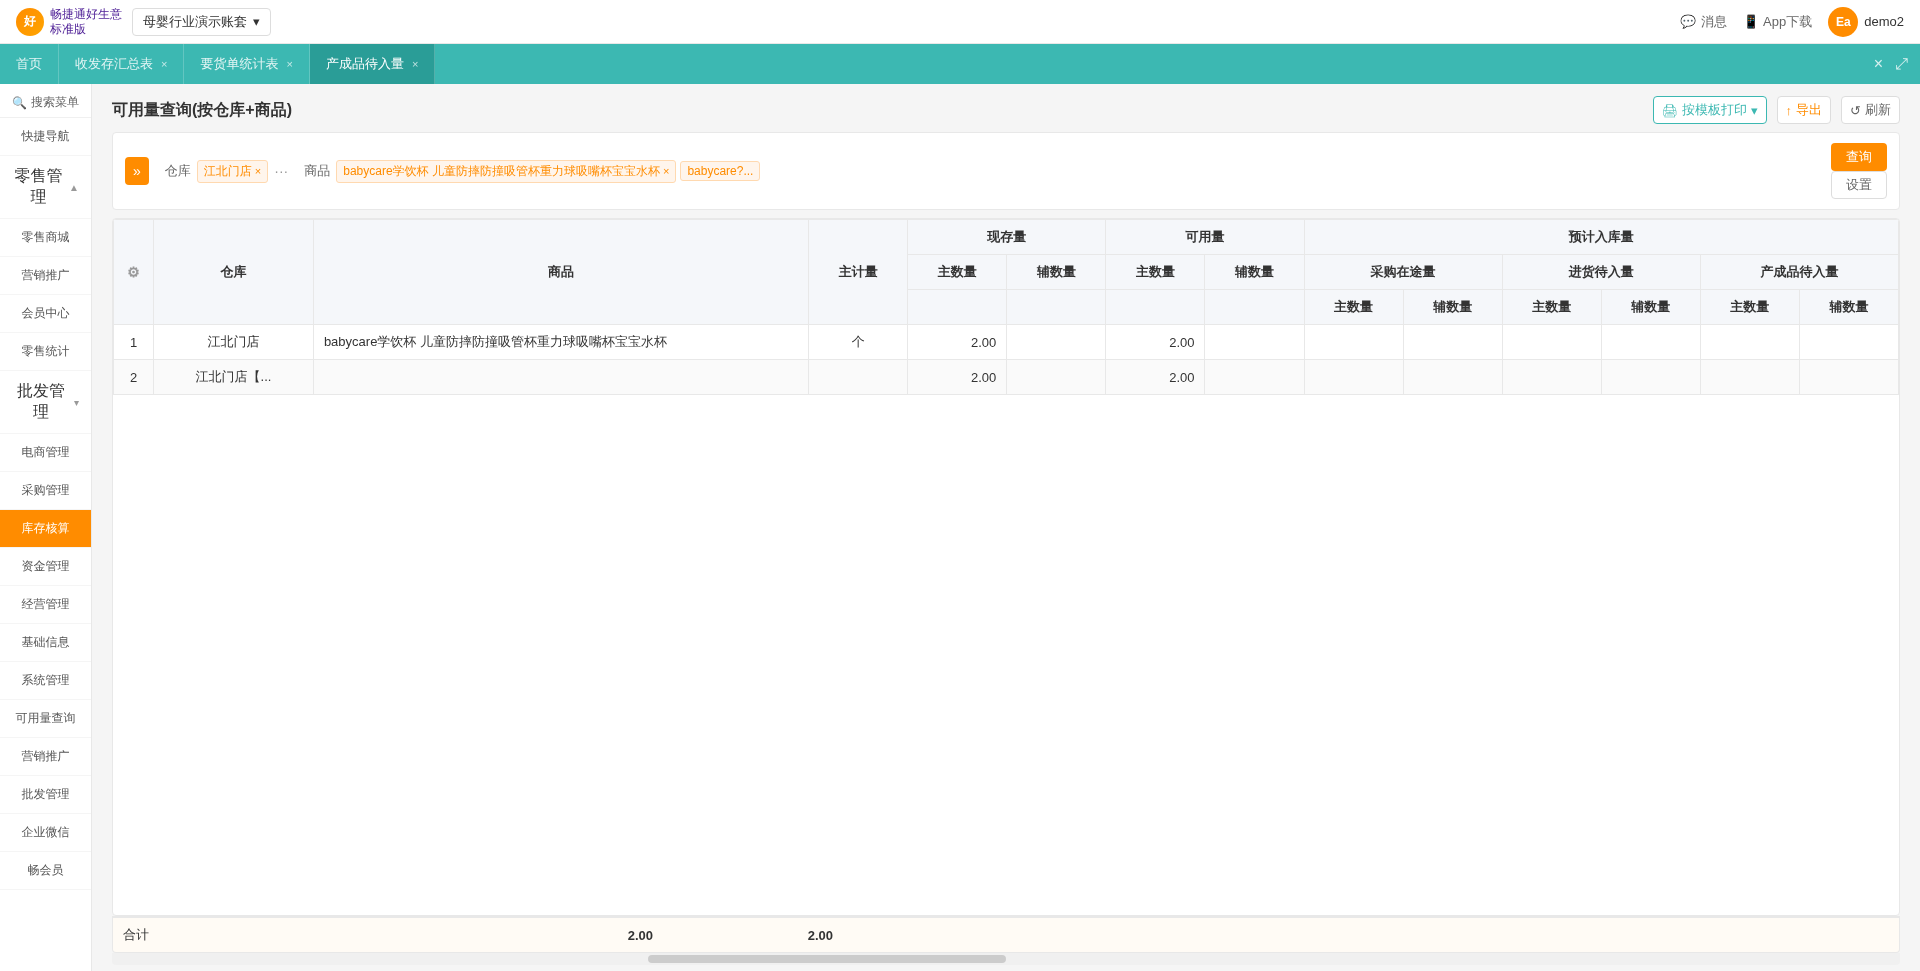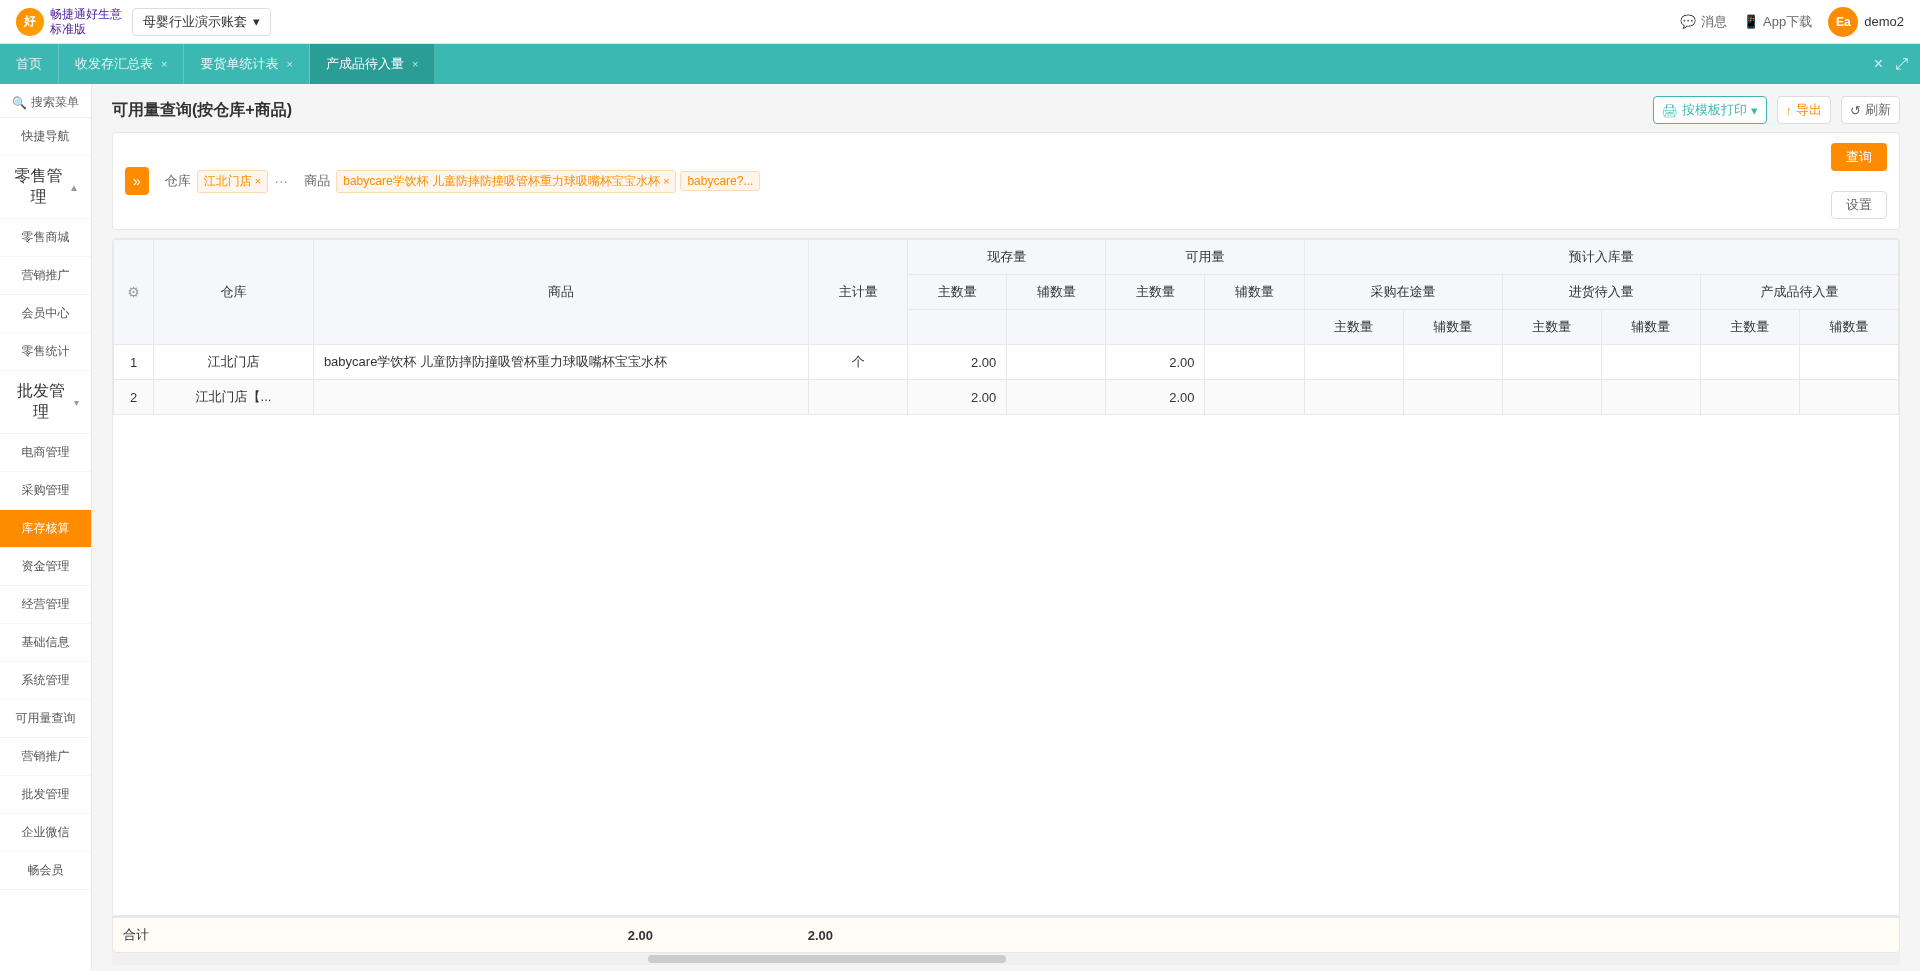--- a/index.html
+++ b/index.html
@@ -299,21 +299,21 @@
     }
     .filter-more {
       color: #999;
       cursor: pointer;
       font-size: 14px;
     }
     .filter-actions {
       margin-left: auto;
       display: flex;
       flex-direction: column;
-      gap: 20px;
+      gap: 0;
     }
     .btn-query {
       background: #ff8c00;
       color: white;
       border: none;
       border-radius: 4px;
       padding: 5px 14px;
       cursor: pointer;
       font-size: 13px;
     }
@@ -343,21 +343,21 @@
       width: 100%;
       border-collapse: collapse;
       font-size: 13px;
     }
     .data-table th {
       background: #f5f7fa;
       border: 1px solid #e8e8e8;
       padding: 8px 10px;
       text-align: center;
       color: #333;
-      font-weight: 400;
+      font-weight: 700;
       white-space: nowrap;
     }
     .data-table td {
       border: 1px solid #e8e8e8;
       padding: 8px 10px;
       text-align: center;
       color: #333;
       white-space: nowrap;
     }
     .data-table td.product-name {

